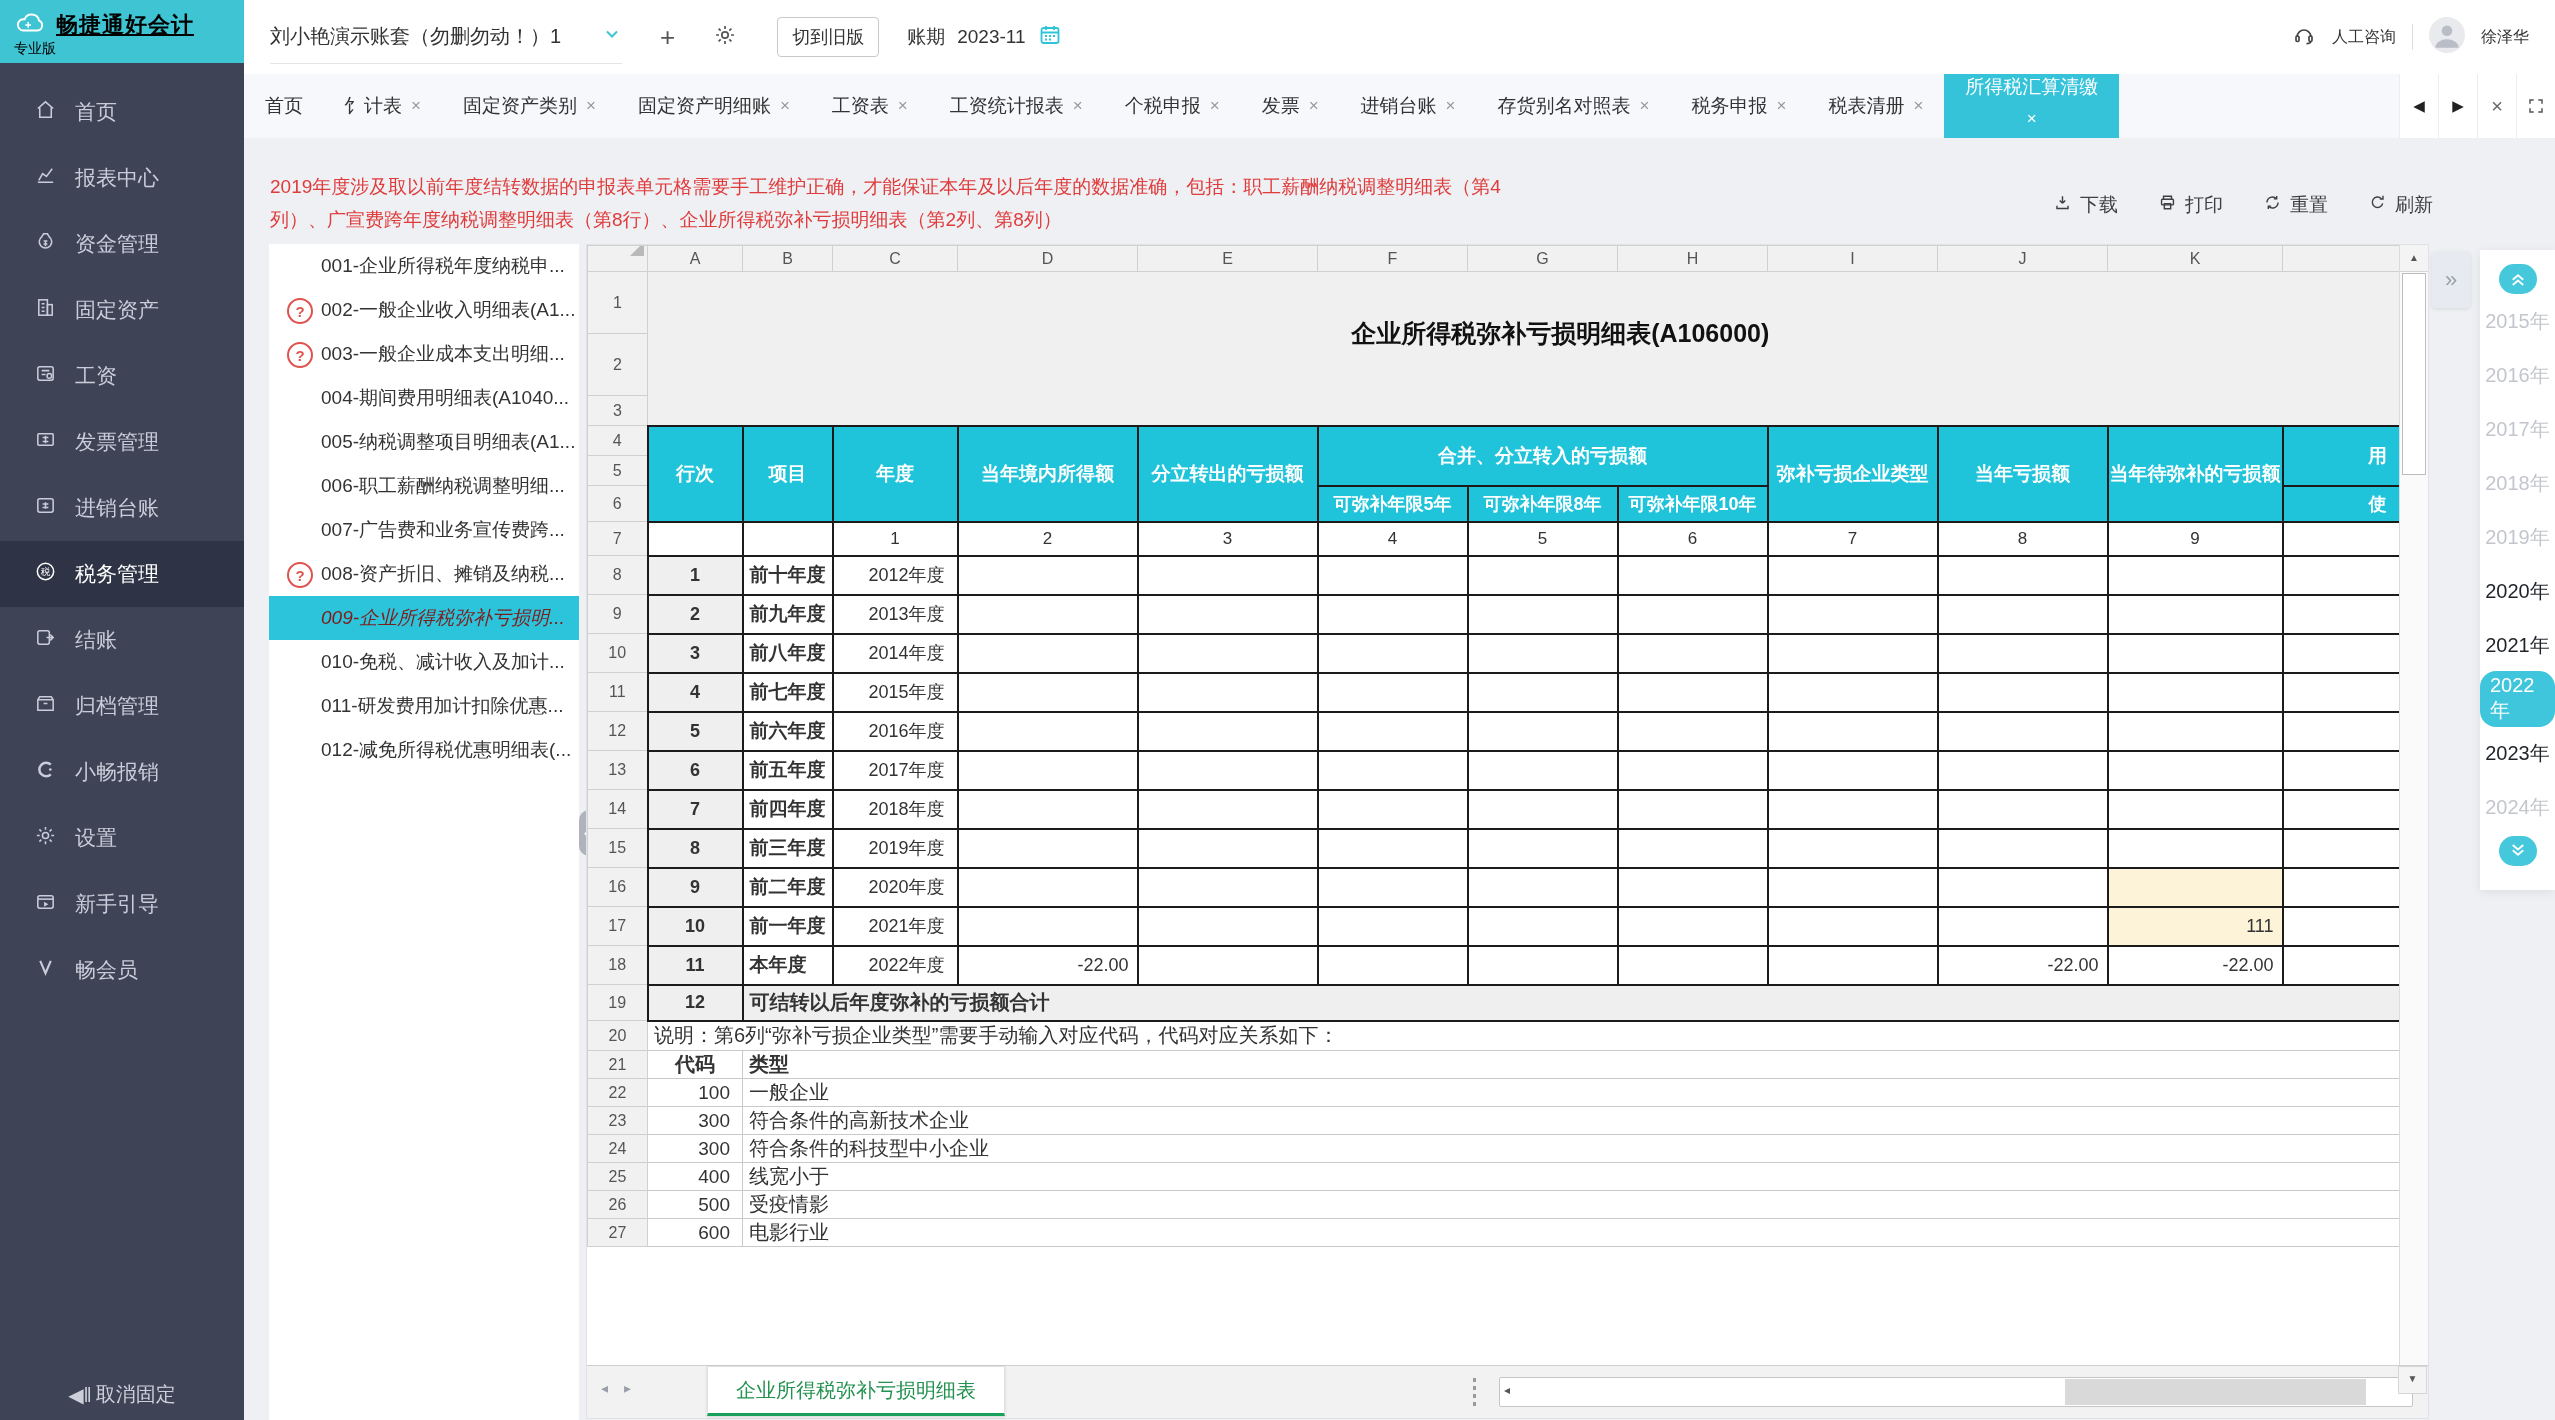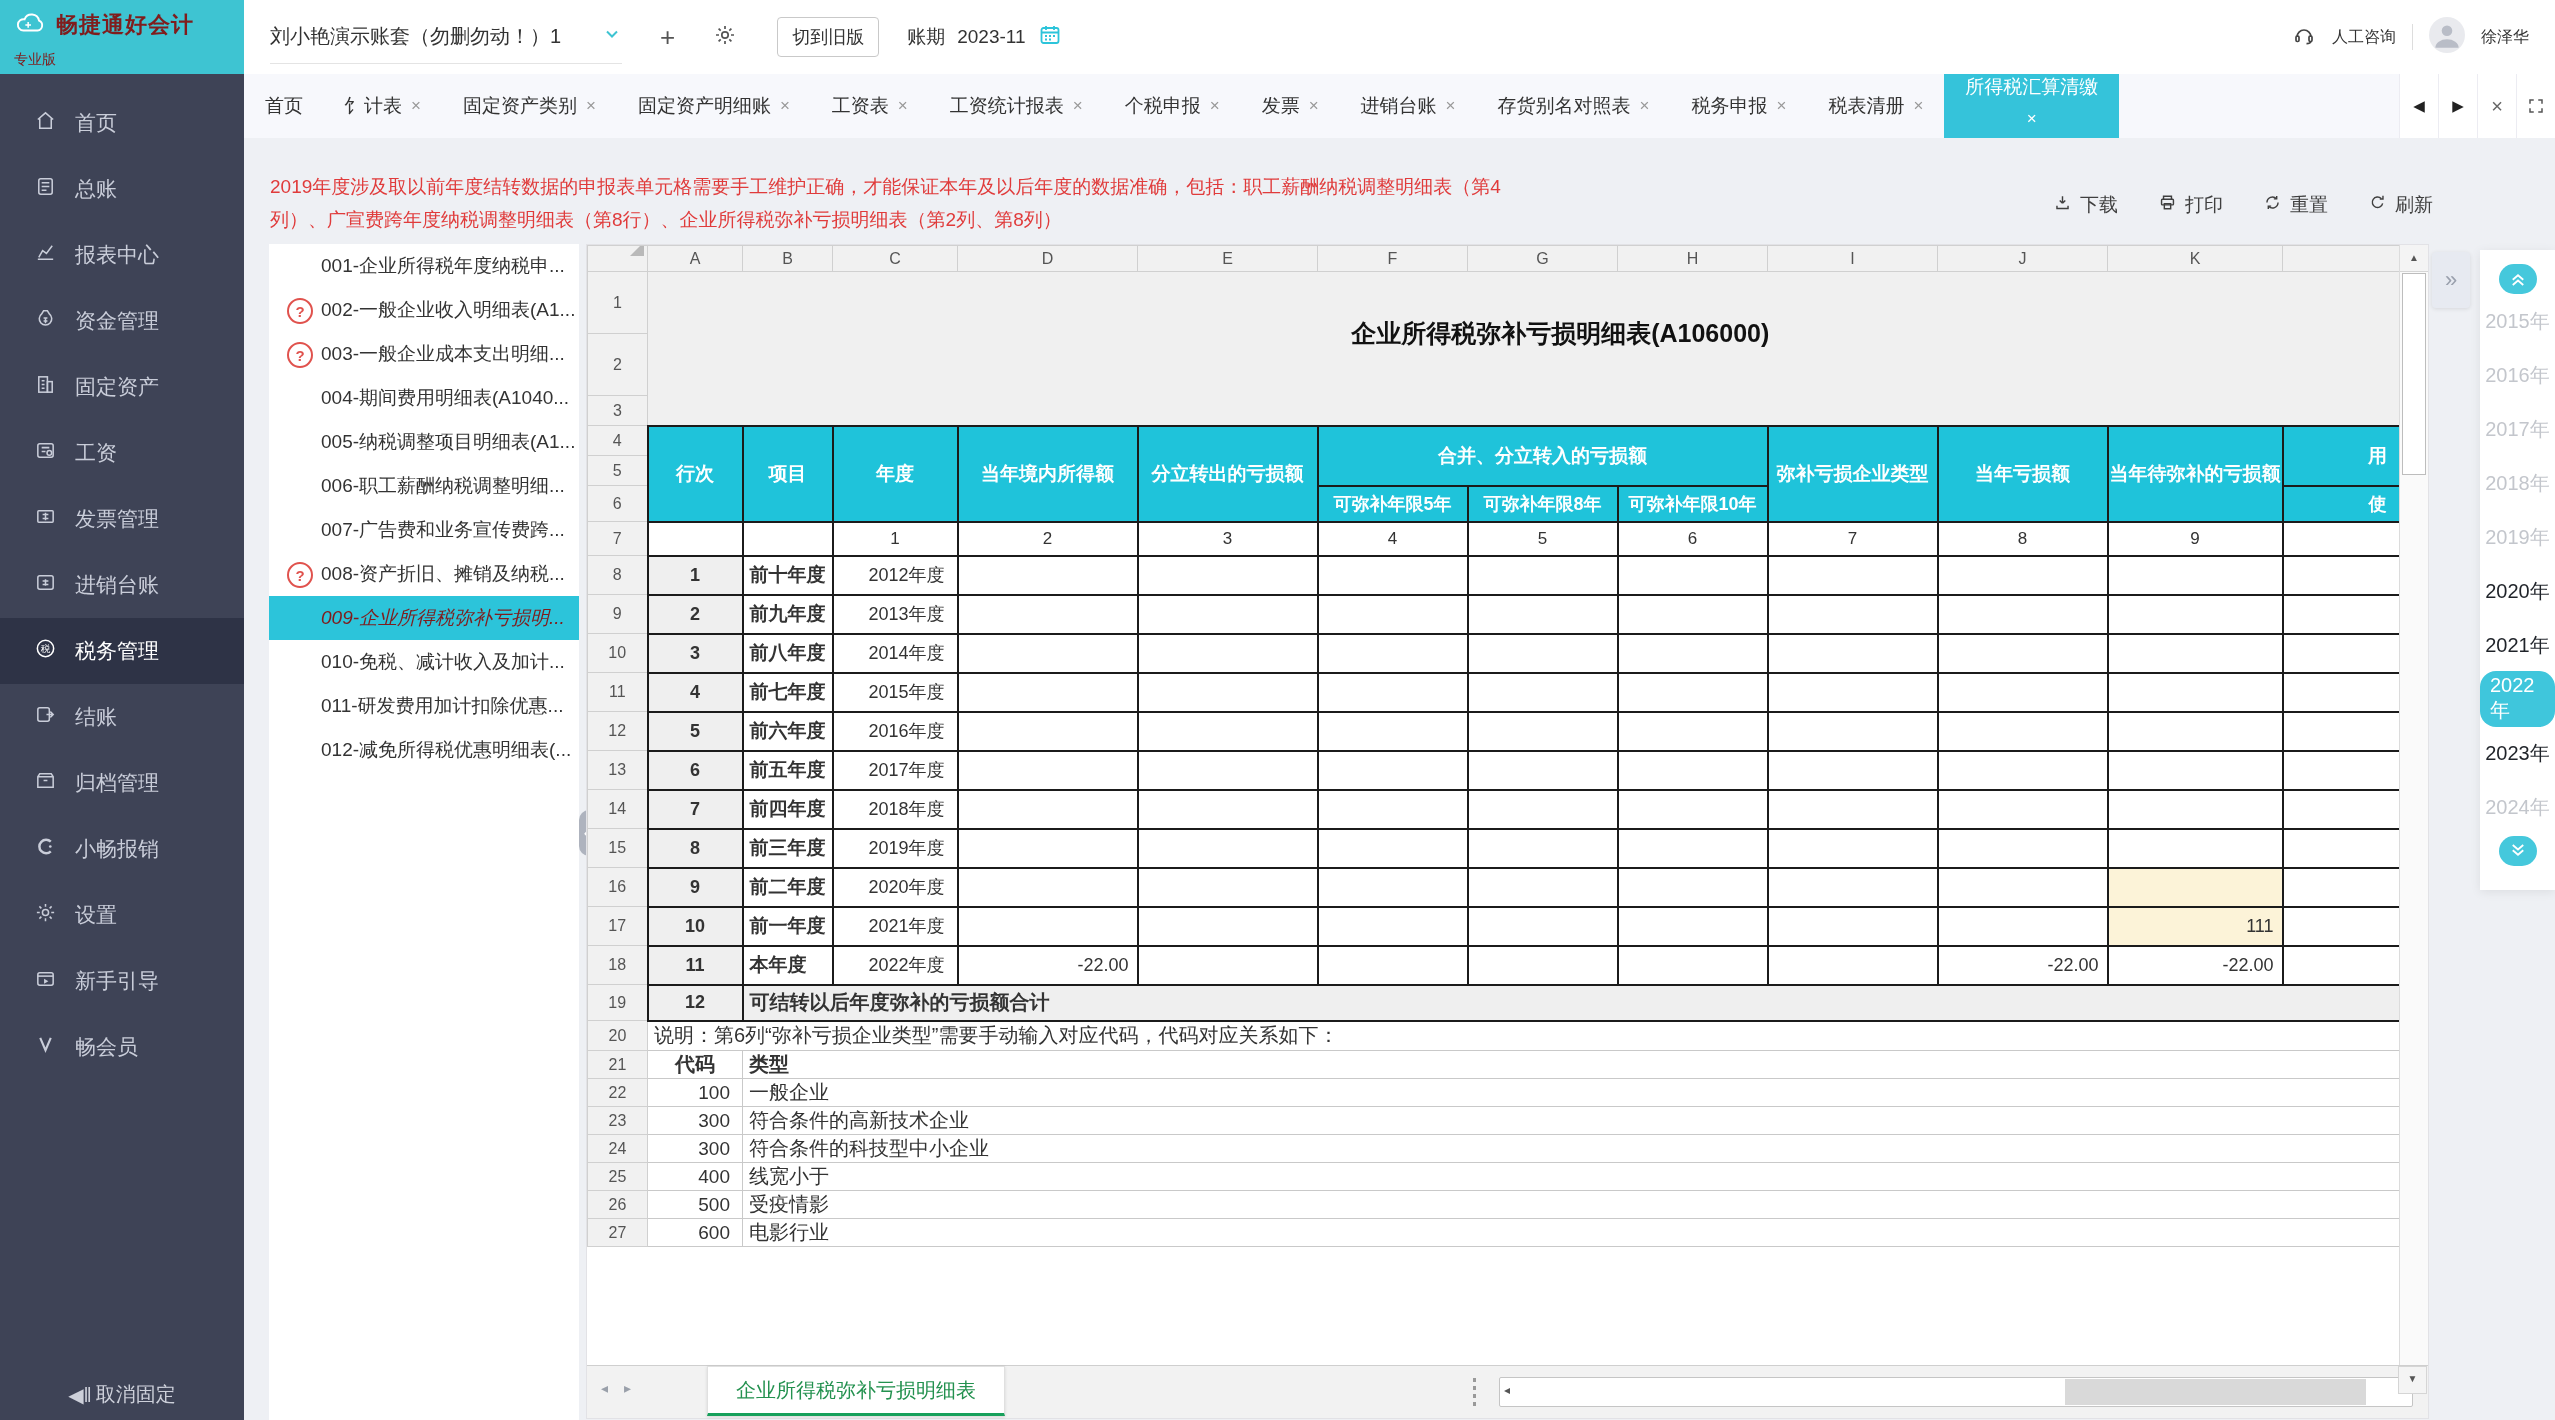--- a/index.html
+++ b/index.html
@@ -1,20 +1,20 @@
 <!DOCTYPE html>
 <html><head>
 <meta charset="utf-8">
 <style>
   html,body{margin:0;padding:0;}
   body{width:2555px;height:1420px;position:relative;overflow:hidden;background:#eef0f4;
        font-family:"Liberation Sans","DejaVu Sans",sans-serif;color:#333;}
   
   .sidebar{position:absolute;left:0;top:0;width:244px;height:1420px;background:#3e4356;}
-  .logo{height:74px;background:#3ec4d2;color:#7f1d1d;position:relative;}
+  .logo{height:63px;background:#3ec4d2;color:#000000;position:relative;text-decoration:underline;}
   .logo-row{display:flex;align-items:center;gap:8px;padding:10px 0 0 14px;}
   .logo-name{font-size:22px;font-weight:bold;letter-spacing:1px;}
   .logo-ed{position:absolute;left:14px;bottom:5px;font-size:14px;}
   .nav{padding-top:16px;}
   .nav-item{height:66px;display:flex;align-items:center;gap:18px;padding-left:34px;
             color:#c9cdd9;font-size:21px;cursor:pointer;}
   .nav-item.active{background:#2e3346;color:#fff;}
   .nav-item svg{flex:0 0 auto;}
   .unpin{position:absolute;bottom:12px;left:0;width:100%;text-align:center;color:#cdd0da;
          font-size:20px;display:flex;justify-content:center;align-items:center;gap:4px;}
@@ -122,27 +122,20 @@
   </div>
   <nav class="nav">
     <div class="nav-item">
         <span><svg width="23" height="23" viewBox="0 0 24 24" fill="none" stroke="#c9cdd9" stroke-width="1.6">
             <path d="M4 11 12 4l8 7M6 10v10h12V10"></path>
           </svg></span>
         <span>首页</span>
       </div>
     <div class="nav-item">
         <span><svg width="23" height="23" viewBox="0 0 24 24" fill="none" stroke="#c9cdd9" stroke-width="1.6">
-            <rect x="5" y="4" width="14" height="16" rx="2"></rect>
-            <path d="M8 8h8M8 12h8M8 16h5"></path>
-          </svg></span>
-        <span>总账</span>
-      </div>
-    <div class="nav-item">
-        <span><svg width="23" height="23" viewBox="0 0 24 24" fill="none" stroke="#c9cdd9" stroke-width="1.6">
             <path d="M4 19h16M5 17l4-7 4 3 6-8"></path>
           </svg></span>
         <span>报表中心</span>
       </div>
     <div class="nav-item">
         <span><svg width="23" height="23" viewBox="0 0 24 24" fill="none" stroke="#c9cdd9" stroke-width="1.6">
             <path d="M10 4h4l2 3.2a6.5 6.5 0 1 1-8 0z"></path>
             <path d="M10 11.5h4M10 14.5h4M12 11.5V17"></path>
           </svg></span>
         <span>资金管理</span>

